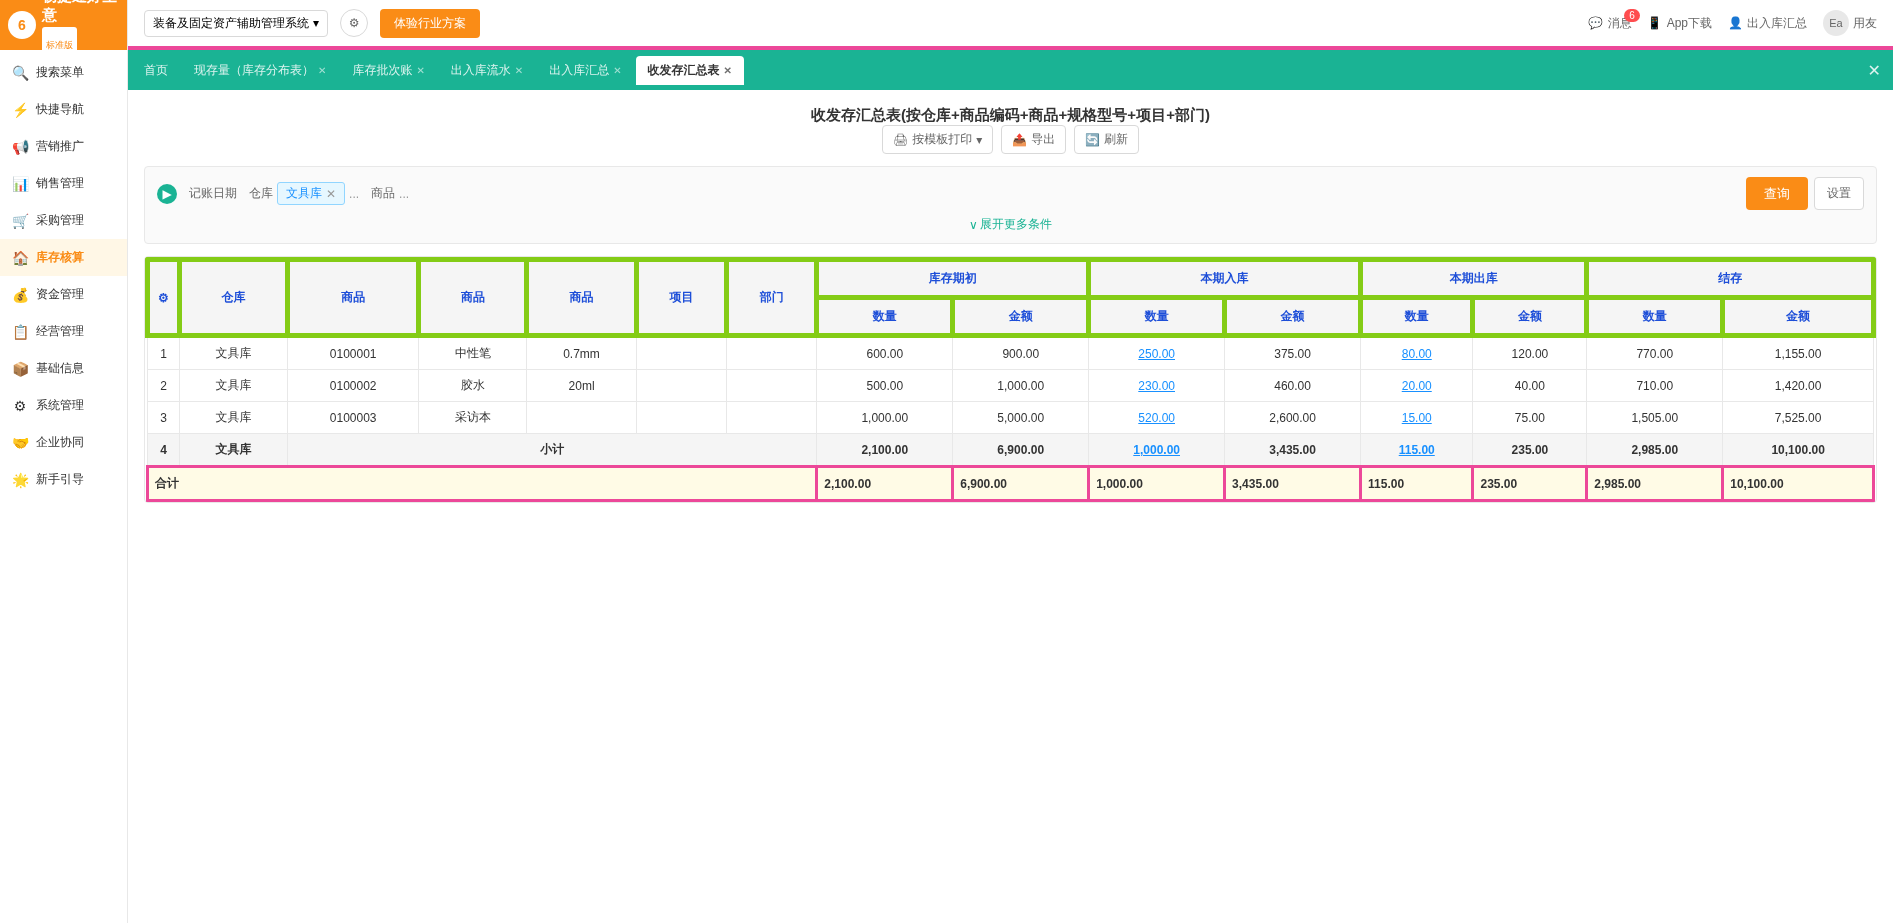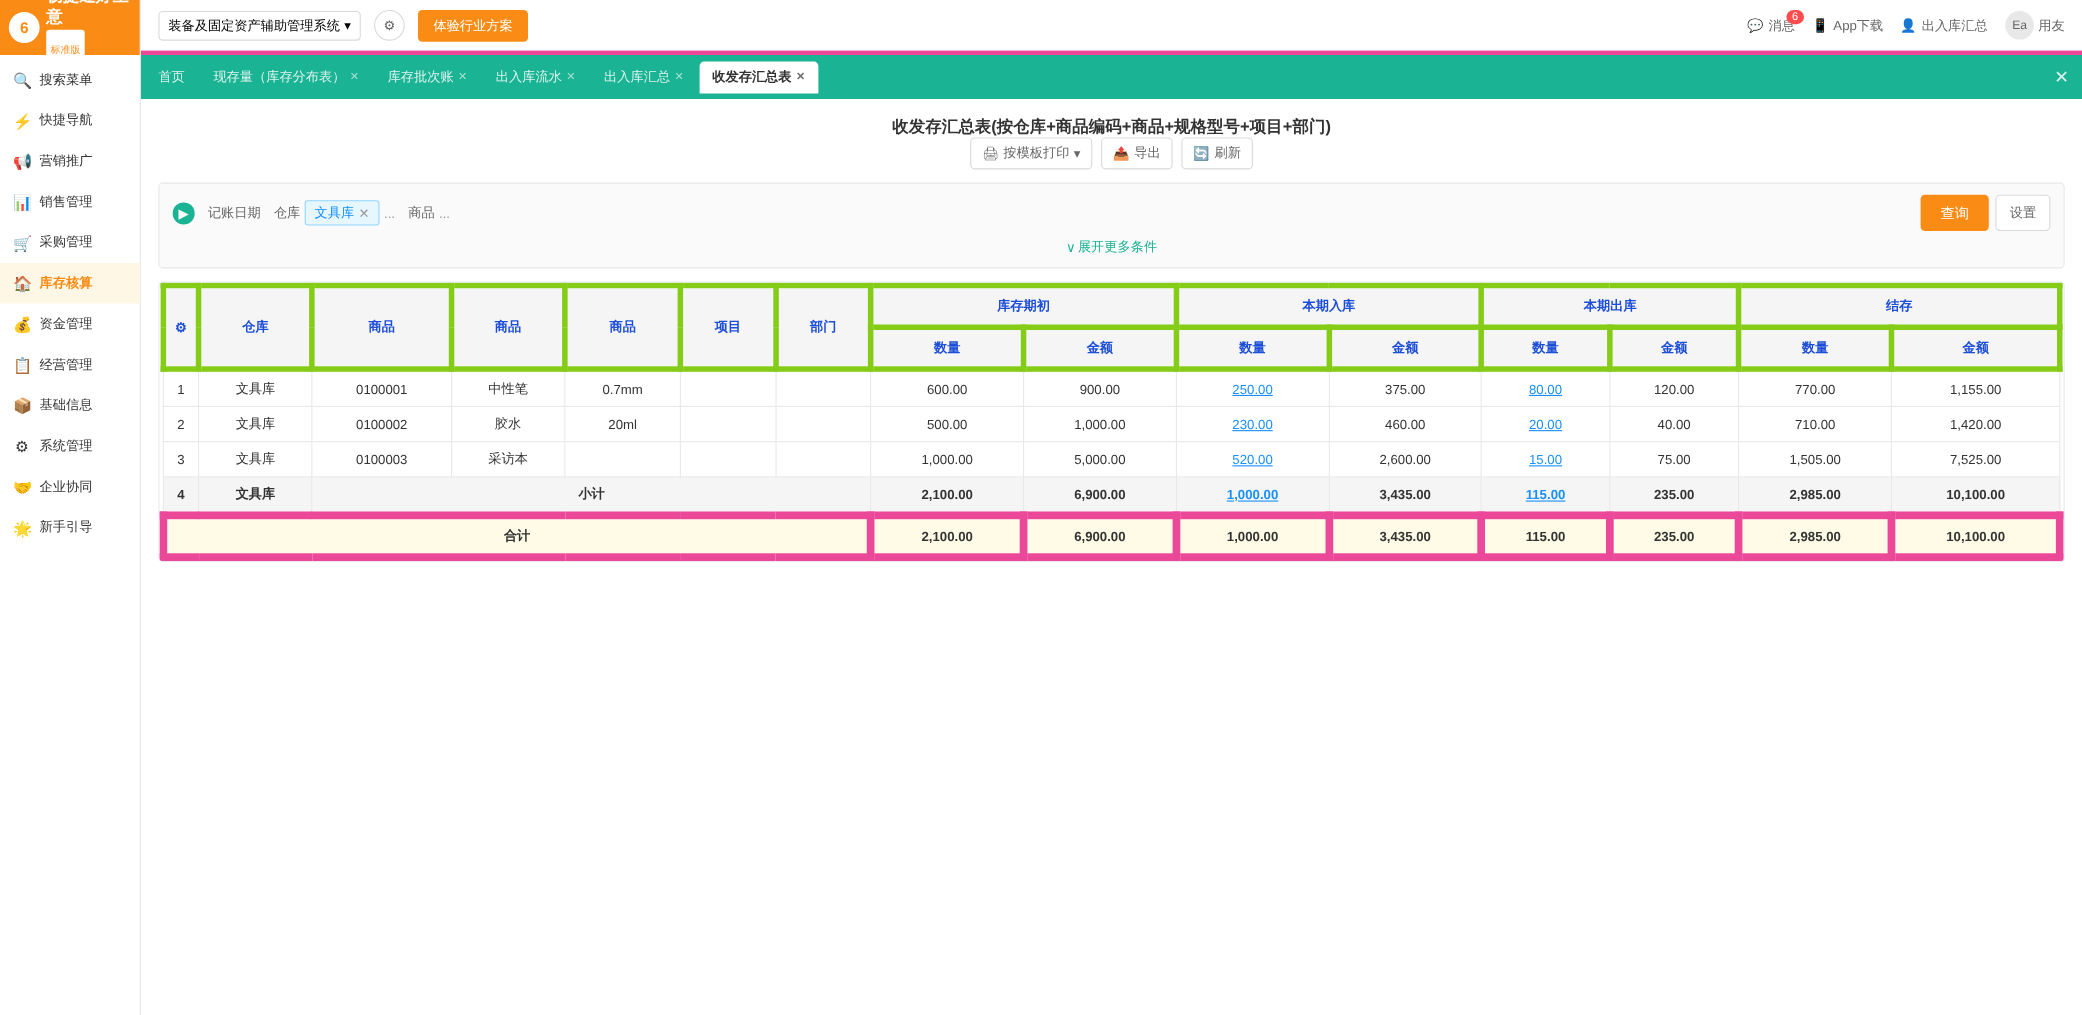--- a/index.html
+++ b/index.html
@@ -66,21 +66,21 @@
     .data-table-wrap { border: 1px solid #e8e8e8; border-radius: 4px; overflow: hidden; }
     table { width: 100%; border-collapse: collapse; font-size: 12px; }
     thead tr { background: #f5f5f5; }
     thead th { border: 5px solid #84cc16; padding: 8px 6px; text-align: center; color: #1d4ed8; font-weight: bold; white-space: nowrap; }
     tbody tr { background: #fff; }
     tbody tr.subtotal { background: #f5f5f5; font-weight: bold; }
     tbody td { border: 1px solid #e8e8e8; padding: 7px 6px; text-align: center; color: #333; white-space: nowrap; }
     tbody td.underline { text-decoration: underline; cursor: pointer; color: #1890ff; }
     .col-settings { width: 32px; }
     tfoot tr { background: #fffbe6; font-weight: bold; }
-    tfoot td { border: 7px solid #ec4899; padding: 7px 6px; text-align: center; color: #333; }
+    tfoot td { border: 3px solid #ec4899; padding: 7px 6px; text-align: left; color: #333; }
 
     
     .btn-query { background: #fa8c16; color: #fff; border: none; border-radius: 4px; padding: 7px 18px; font-size: 13px; cursor: pointer; margin-left: auto; }
     .btn-settings { background: #fff; color: #666; border: 1px solid #d9d9d9; border-radius: 4px; padding: 7px 12px; font-size: 12px; cursor: pointer; }
 
     .filter-right { margin-left: auto; display: flex; gap: 6px; border-radius: 13px; }
 
     .th-group { text-align: center; }
   </style>
 </head>

